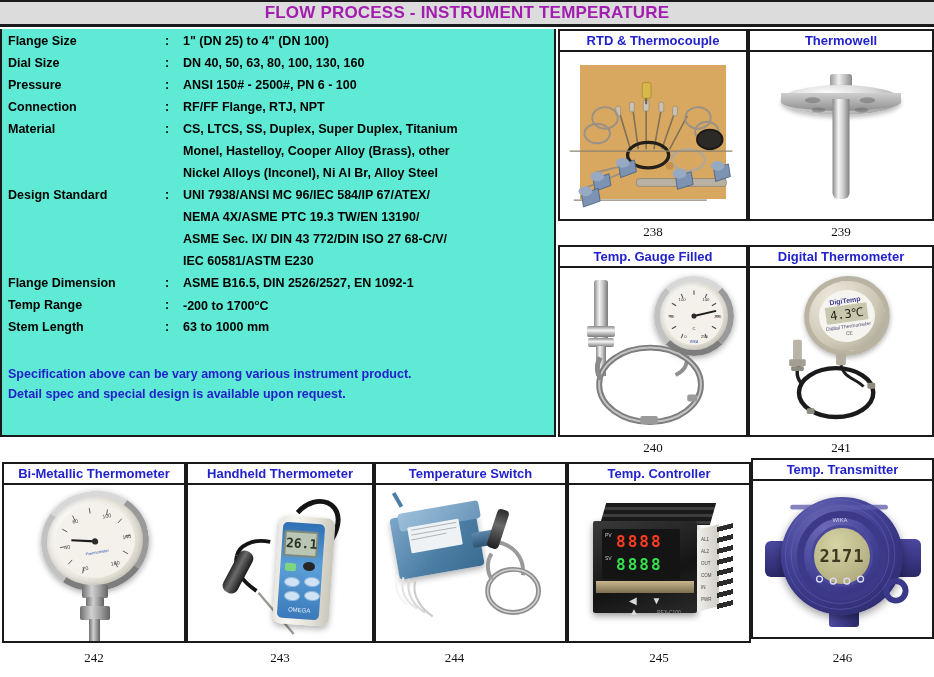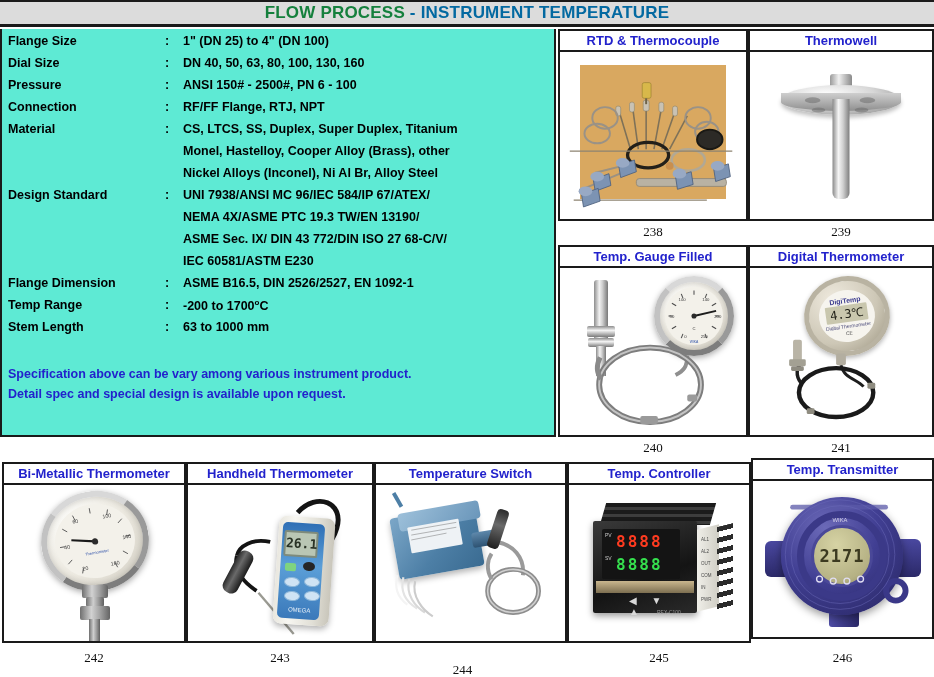--- a/index.html
+++ b/index.html
@@ -13,22 +13,22 @@
 
   
   .header {
     position: absolute; left: 0; top: 0; width: 934px; height: 27px;
     background: #dcdcdc;
     border-top: 2px solid #1a1a1a;
     border-bottom: 3px solid #1a1a1a;
     display: flex; align-items: center; justify-content: center;
   }
   .header-title { font-size: 17px; font-weight: bold; letter-spacing: .2px; white-space: nowrap; }
-  .header-title .brand { color: #15803d; }
-  .header-title .rest { color: #0369a1; }
+  .header-title .brand { color: #a21caf; }
+  .header-title .rest { color: #a21caf; }
 
   
   .spec-panel {
     position: absolute; left: 0; top: 29px; width: 556px; height: 408px;
     background: #5eead4;
     border: 2px solid #1a1a1a; border-top: none;
   }
   .spec-rows { padding: 5px 0 0 6px; }
   .spec-row { display: flex; align-items: flex-start; height: 22px; }
   .spec-label { width: 157px; font-size: 12.5px; font-weight: bold; color: #000; }
@@ -493,21 +493,21 @@
 
         <path d="M122,58 C140,60 152,74 150,92" fill="none" stroke="#9a9a9a" stroke-width="4"></path>
         <ellipse cx="140" cy="108" rx="26" ry="22" fill="none" stroke="#8d8d8d" stroke-width="5"></ellipse>
         <ellipse cx="140" cy="108" rx="26" ry="22" fill="none" stroke="#d0d0d0" stroke-width="1.6"></ellipse>
         <path d="M118,96 C112,86 114,76 118,70" fill="none" stroke="#9a9a9a" stroke-width="4"></path>
       </svg>
       <div class="ts-nipple" style="left:96px; top:46px; width:26px; height:15px; transform:rotate(-10deg);"></div>
       <div class="ts-probe" style="left:116px; top:24px; width:12px; height:40px; transform:rotate(18deg);"></div>
     </div>
   </div>
-  <div class="cell-num" style="left:366px; top:650px; width:193px;margin-top:12px;">244</div>
+  <div class="cell-num" style="left:358px; top:650px; width:193px;">244</div>
 
   <div class="cell-box" style="left:567px; top:462px; width:184px; height:181px;">
     <div class="cell-head">
       <span class="cell-head-text">Temp. Controller</span>
     </div>
     <div class="cell-body">
       <div class="tc-fins" style="left:34px; top:18px; width:110px; height:22px; transform:skewX(-16deg);"></div>
       <div class="tc-body" style="left:24px; top:36px; width:104px; height:92px;"></div>
       <div class="tc-side" style="left:128px; top:42px; width:22px; height:82px; transform:skewY(-14deg);"></div>
       <svg style="position:absolute; left:128px; top:42px;" width="24" height="84" viewBox="0 0 24 84">

